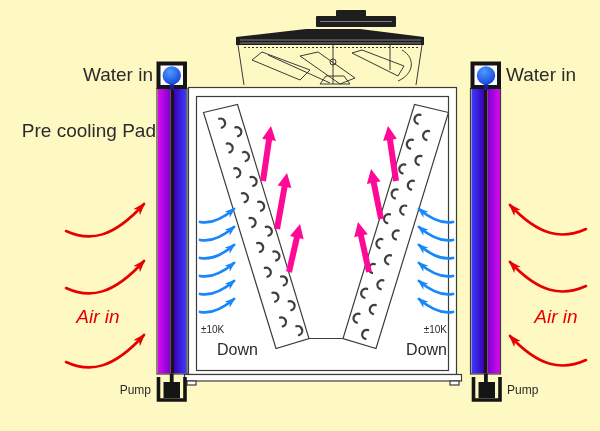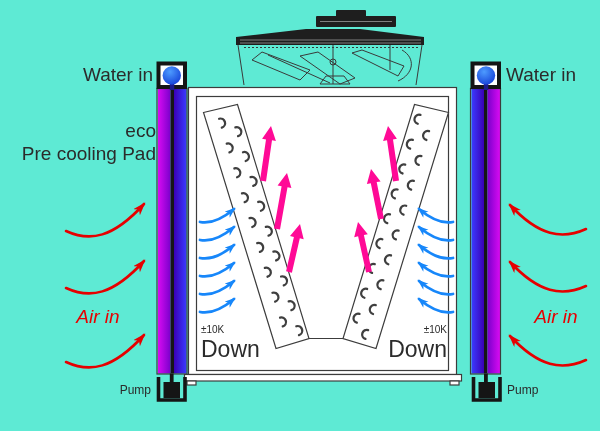--- a/index.html
+++ b/index.html
@@ -3,36 +3,36 @@
 <meta charset="utf-8">
 <style>
   :root{
     --pad-magenta:#d80bf2; --pad-magenta-dark:#7a00cc;
     --pad-blue:#3b3bff; --pad-blue-dark:#3a00b5;
     --water-inlet-blue:#1d6bf2; --water-inlet-blue-dark:#0a2fd0;
     --air-in-red:#e60000; --cool-air-blue:#1787fa; --warm-air-magenta:#ff0a96;
     --outline:#3c3c3c; --fan-dark:#1e1e1e; --label-text:#2b2b2b;
   }
   html,body{margin:0;padding:0;background:#fff;}
-  .stage{position:relative;width:600px;height:431px;background:#5eead4;overflow:hidden;
+  .stage{position:relative;width:600px;height:431px;background:#fef9c3;overflow:hidden;
          font-family:"Liberation Sans",sans-serif;color:var(--label-text);}
   .stage svg{position:absolute;left:0;top:0;}
   .label{position:absolute;font-size:19px;line-height:22px;white-space:nowrap;}
   .lbl-water-left{left:0;width:153px;top:64px;text-align:right;}
   .lbl-water-right{left:506px;top:64px;}
   .lbl-pad{left:0;width:156px;top:119px;text-align:right;line-height:23px;}
   .lbl-air{color:var(--air-in-red);font-style:italic;}
   .lbl-air-left{left:58px;width:80px;top:306px;text-align:center;}
   .lbl-air-right{left:520px;width:72px;top:306px;text-align:center;}
   .lbl-pump{font-size:12px;}
   .lbl-pump-left{left:0;width:151px;top:379px;text-align:right;}
   .lbl-pump-right{left:507px;top:379px;}
   .lbl-drop{line-height:18px;}
   .lbl-drop .val{font-size:10px;}
-  .lbl-drop .word{font-size:23px;line-height:21px;}
+  .lbl-drop .word{font-size:16px;line-height:21px;margin-left:16px;}
   .lbl-drop-left{left:201px;top:321px;}
   .lbl-drop-right{left:388px;width:59px;top:321px;text-align:right;}
 
   
   .ol{stroke:var(--outline);fill:none;stroke-width:1.2;}
   .olw{stroke:var(--outline);fill:#fff;stroke-width:1.2;}
   .fanDark{fill:var(--fan-dark);stroke:none;}
   .fanLine{stroke:#3a3a3a;fill:none;stroke-width:1;}
   .fanLineW{stroke:#ffffff;fill:none;stroke-width:0.8;opacity:0.55;}
   .hook{stroke:#3f3f3f;fill:none;stroke-width:2.3;stroke-linecap:round;}
@@ -228,21 +228,20 @@
         <path d="M 586,229 C 562,240 539,236 510,205" class="redArrow" marker-end="url(#mkRed)"></path>
         <path d="M 586,286 C 562,297 539,293 510,262" class="redArrow" marker-end="url(#mkRed)"></path>
         <path d="M 586,360 C 562,371 539,367 510,336" class="redArrow" marker-end="url(#mkRed)"></path>
       </g>
   </svg>
 
   <div class="label lbl-water-left">Water in</div>
   <div class="label lbl-water-right">Water in</div>
 
   <div class="label lbl-pad">
-    <div>eco</div>
     <div>Pre cooling Pad</div>
   </div>
 
   <div class="label lbl-air lbl-air-left">Air in</div>
   <div class="label lbl-air lbl-air-right">Air in</div>
 
   <div class="label lbl-pump lbl-pump-left">Pump</div>
   <div class="label lbl-pump lbl-pump-right">Pump</div>
 
   <div class="label lbl-drop lbl-drop-left">

